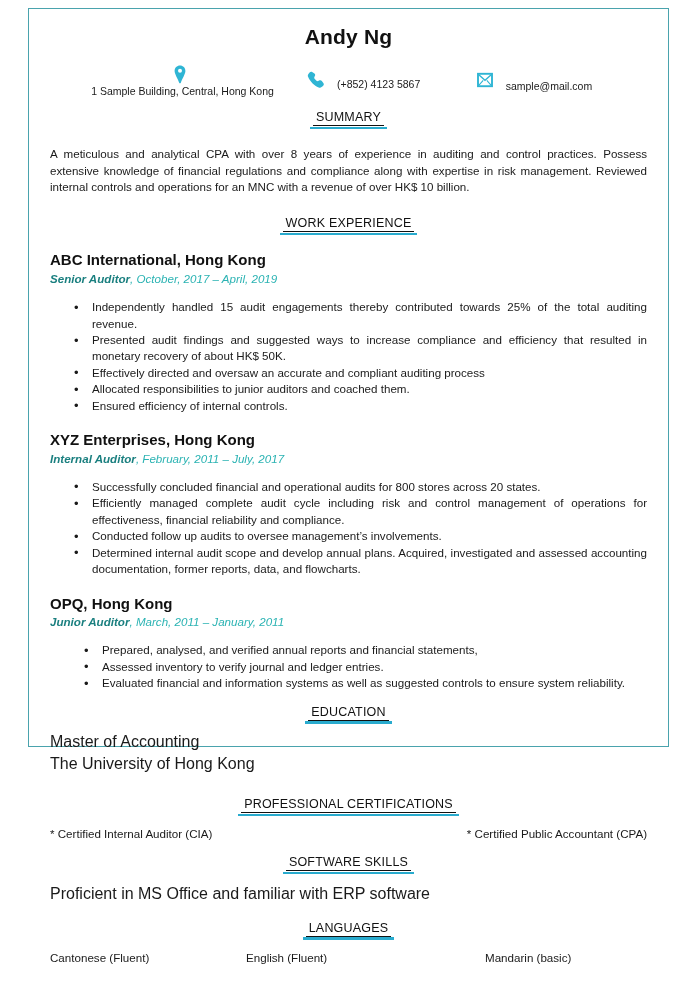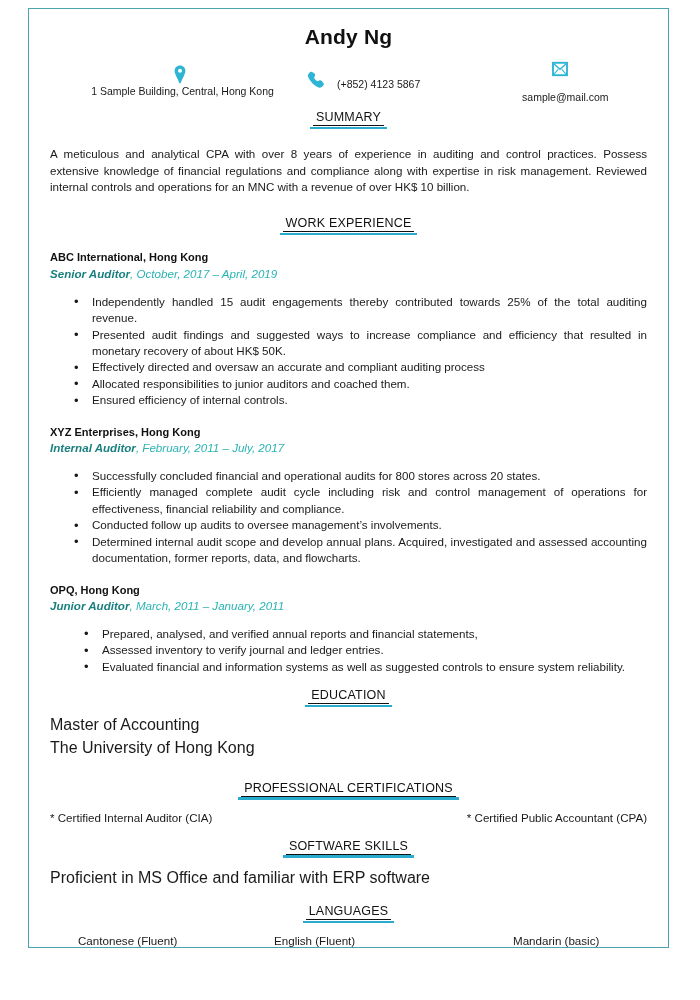--- a/index.html
+++ b/index.html
@@ -14,21 +14,21 @@
     color: #1a1a1a;
     position: relative;
     overflow: hidden;
   }
 
   .resume-page {
     position: absolute;
     left: 28px;
     top: 8px;
     width: 641px;
-    height: 940px;
+    height: 739px;
     border: 1.5px solid #4aa3ad;
     box-sizing: border-box;
     background: #ffffff;
   }
 
   .inner {
     padding: 0 21px;
     box-sizing: border-box;
     width: 100%;
     height: 100%;
@@ -52,21 +52,21 @@
     margin-top: 17px;
     height: 30px;
     padding-left: 4px;
   }
   .contact-item {
     display: flex;
     align-items: center;
   }
   .contact-item.addr { width: 268px; flex-direction: column; }
   .contact-item.phone { width: 180px; }
-  .contact-item.email { width: 185px; flex-direction: column; }
+  .contact-item.email { width: 185px; }
 
   .contact-icon {
     display: inline-flex;
     align-items: center;
     justify-content: center;
     width: 22px;
     flex: 0 0 22px;
   }
   .contact-text {
     font-size: 10.5px;
@@ -107,21 +107,21 @@
   .para {
     font-size: 11.6px;
     line-height: 1.42;
     text-align: justify;
     color: #1a1a1a;
     margin: 0;
   }
 
   .job { margin: 0; }
   .job-company {
-    font-size: 11px;
+    font-size: 15px;
     font-weight: bold;
     color: #111111;
     line-height: 1.38;
   }
   .job-line {
     font-size: 11.6px;
     line-height: 1.38;
     font-style: italic;
   }
   .job-title {
@@ -171,21 +171,21 @@
     color: #1a1a1a;
   }
   .cert-row .cert-left { width: 400px; }
   .cert-row .cert-right { flex: 1; text-align: right; }
 
   .lang-row {
     display: flex;
     font-size: 11.6px;
     color: #1a1a1a;
   }
-  .lang-row .lang-cell { width: 200px; margin-left: 28px; }
+  .lang-row .lang-cell { width: 200px; }
   .lang-row .lang-cell.c2 { padding-left: 34px; }
   .lang-row .lang-cell.c3 { padding-left: 77px; }
   .sp10 { height: 10px; }
   .sp12 { height: 12px; }
   .sp14 { height: 14px; }
   .sp16 { height: 16px; }
   .sp18 { height: 18px; }
   .sp20 { height: 20px; }
 </style>
 </head>

